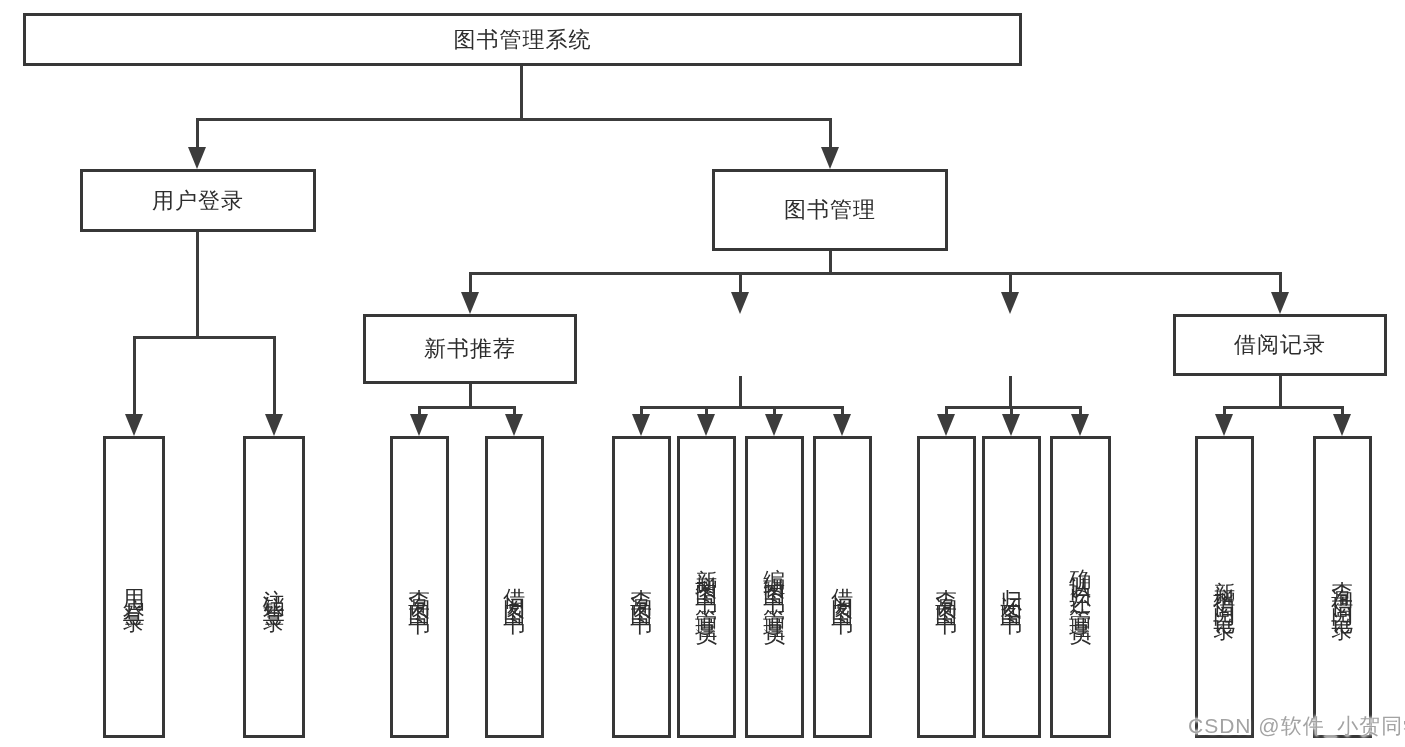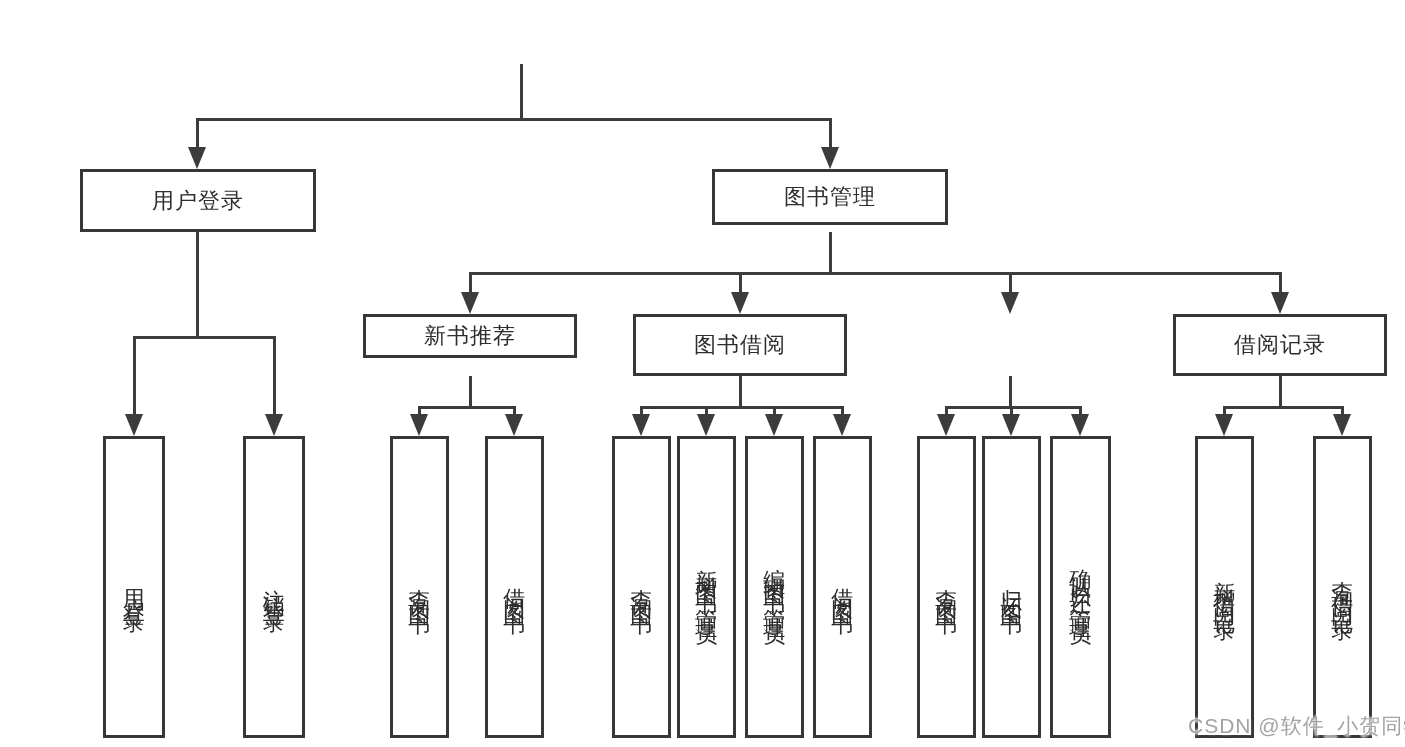--- a/index.html
+++ b/index.html
@@ -32,33 +32,33 @@
     position:absolute;left:1188px;top:712px;font-size:21px;letter-spacing:1px;
     color:var(--wm,#a3a3a3);text-shadow:0 0 2px #fff,1px 1px 3px #fff,-1px -1px 3px #fff;
     white-space:nowrap;z-index:5;
   }
 </style>
 </head>
 <body>
 
 <div class="stage" style="--line: #3c3c3c; --border: #373737; --text: #2d2d2d; --wm: #a3a3a3; --bg: #ffffff;">
 
+  <div class="hbox" style="left:23px;top:13px;width:999px;height:53px;">
+    <span>图书管理系统</span>
+  </div>
 
   <div class="hbox" style="left:80px;top:169px;width:236px;height:63px;">
     <span>用户登录</span>
   </div>
-  <div class="hbox" style="left:712px;top:169px;width:236px;height:56px;">
+  <div class="hbox" style="left:712px;top:169px;width:236px;height:82px;">
     <span>图书管理</span>
   </div>
 
-  <div class="hbox" style="left:363px;top:314px;width:214px;height:44px;">
+  <div class="hbox" style="left:363px;top:314px;width:214px;height:70px;">
     <span>新书推荐</span>
-  </div>
-  <div class="hbox" style="left:633px;top:314px;width:214px;height:62px;">
-    <span>图书借阅</span>
   </div>
   <div class="hbox" style="left:1173px;top:314px;width:214px;height:62px;">
     <span>借阅记录</span>
   </div>
 
   <div class="vbox" style="left:103px;top:436px;width:62px;height:302px;">
     <span class="vtext">用户登录</span>
   </div>
   <div class="vbox" style="left:243px;top:436px;width:62px;height:302px;">
     <span class="vtext">注销登录</span>

